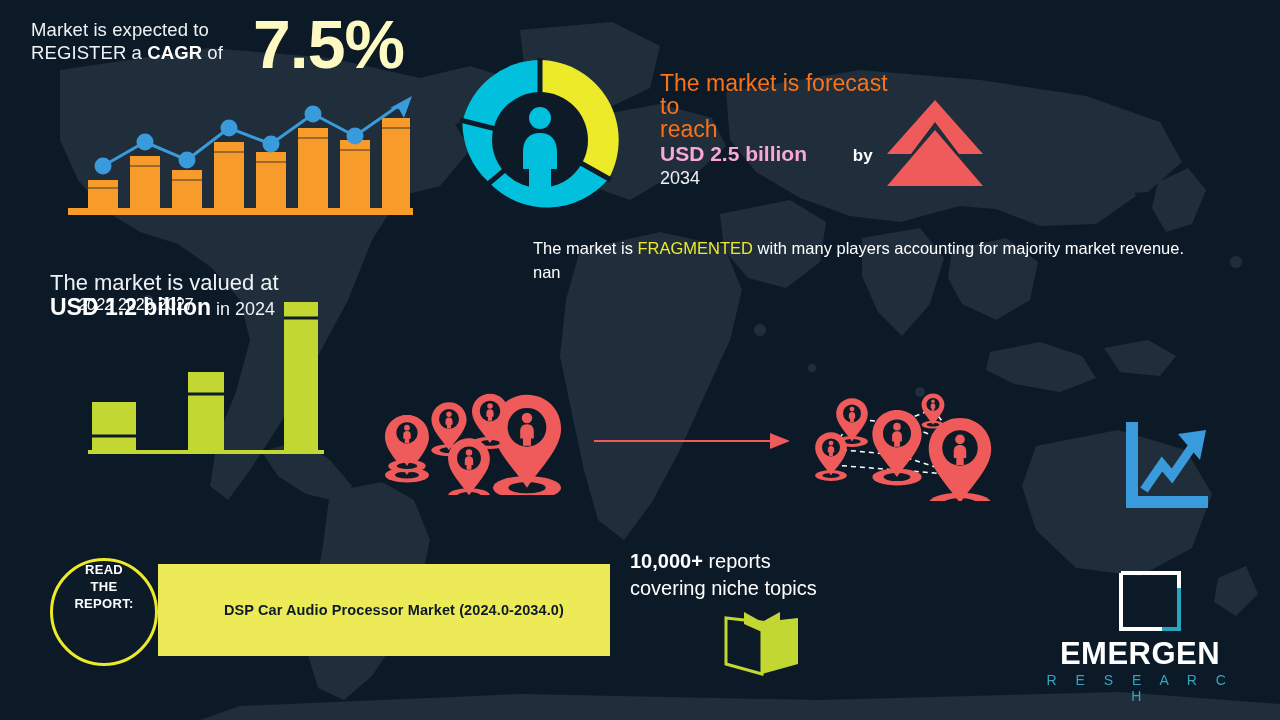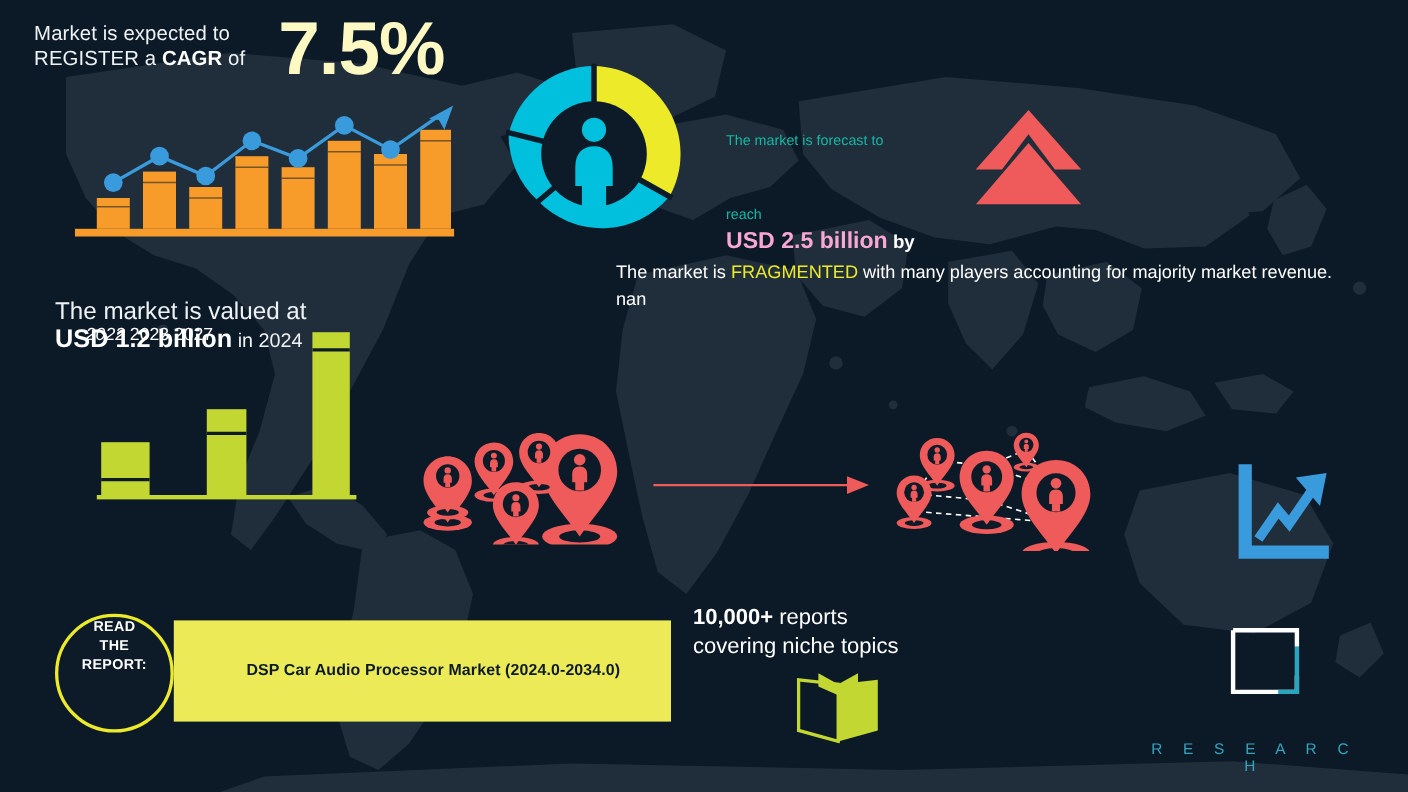--- a/index.html
+++ b/index.html
@@ -31,31 +31,31 @@
   }
 
   
   #growth-chart { left:68px; top:88px; width:345px; height:132px; }
 
   
   #donut-chart { left:455px; top:55px; width:170px; height:170px; }
 
   
   #forecast-block { left:660px; top:72px; width:240px; }
-  #forecast-block .l1 { font-size:13px; line-height:23px; color:#14b8a6;margin-top:44px; }
+  #forecast-block .l1 { font-size:23px; line-height:23px; color:#f97316; }
   #forecast-block .l2 { font-size:21px; font-weight:700; color:#f9a8d4; line-height:26px; margin-top:11px; display:inline; }
-  #forecast-block .by { font-size:17px; font-weight:700; color:#ffffff; }
+  #forecast-block .by { font-size:17px; font-weight:700; color:#ffffff;margin-left:41px; }
   #forecast-block .l3 { font-size:18px; color:#eef2f5; line-height:22px; }
 
   
   #up-arrows { left:885px; top:98px; width:100px; height:88px; }
 
   
   #fragmented-block { left:533px; top:236px; width:680px; }
-  #fragmented-block .txt { font-size:16.5px; line-height:24px; color:#ffffff; font-weight:400;margin-left:27px; }
+  #fragmented-block .txt { font-size:16.5px; line-height:24px; color:#ffffff; font-weight:400; }
   #fragmented-block .hl { color:#ecea29; }
 
   
   #valuation-block { left:50px; top:272px; width:330px; }
   #valuation-block .l1 { font-size:22px; color:#eef2f5; line-height:22px; }
   #valuation-block .big { font-size:23px; font-weight:700; color:#ffffff; }
   #valuation-block .suffix { font-size:18px; color:#eef2f5; font-weight:400; }
 
   
   #year-chart { left:78px; top:296px; width:260px; height:175px; }
@@ -241,20 +241,21 @@
                L102,97 C102,85 96,78 85,78 Z"></path>
     </g>
   </svg>
 
   <div class="layer" id="forecast-block">
     <div class="l1">The market is forecast to</div>
     <div class="l1">reach</div>
     <div>
       <span class="l2">USD 2.5 billion</span><span class="by"> by</span>
     </div>
+    <div class="l3">2034</div>
   </div>
 
   <svg class="layer" id="up-arrows" viewBox="0 0 100 88">
     <polygon points="50,2 98,56 74,56 50,24 26,56 2,56" fill="#ef5a5a"></polygon>
     <polygon points="50,32 98,88 2,88" fill="#ef5a5a"></polygon>
   </svg>
 
   <div class="layer" id="fragmented-block">
     <div class="txt">
       <span>The market is </span><span class="hl">FRAGMENTED</span><span> with many players accounting for majority market revenue. nan</span>
@@ -393,16 +394,17 @@
       <path d="M40,12 L22,2 L22,14 L40,22 Z" fill="#c2d732"></path>
       <path d="M40,12 L58,2 L58,14 L40,22 Z" fill="#c2d732"></path>
     </svg>
   </div>
 
   <div class="layer" id="brand-logo">
     <svg class="mark" viewBox="0 0 64 62">
       <path d="M3,3 L61,3 L61,18 M61,44 L61,59 L3,59 L3,3" fill="none" stroke="#ffffff" stroke-width="4"></path>
       <path d="M61,18 L61,59 L44,59" fill="none" stroke="#2aa5bf" stroke-width="4"></path>
     </svg>
+    <div class="name">EMERGEN</div>
     <div class="sub">R E S E A R C H</div>
   </div>
 
 </div>
 
 </body></html>

